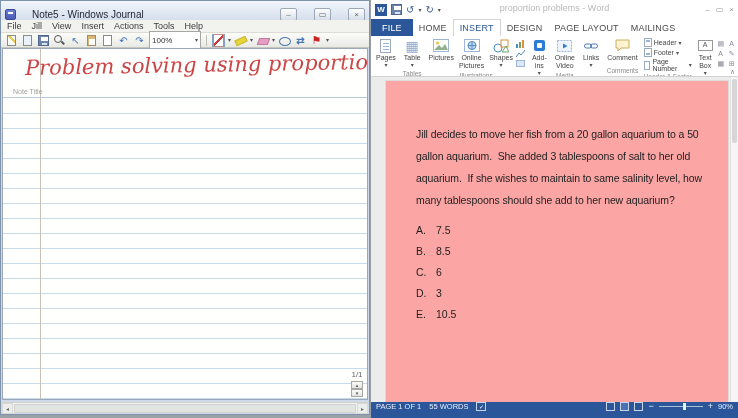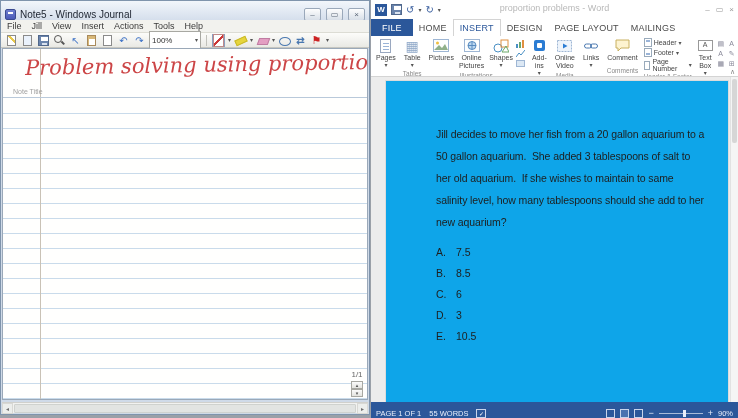--- a/index.html
+++ b/index.html
@@ -4,21 +4,21 @@
 <style>
   * { margin:0; padding:0; box-sizing:border-box; }
   html,body { width:738px; height:418px; overflow:hidden; background:#9aa0a8;
               font-family:"Liberation Sans", sans-serif; }
 
   
   #journal-window { position:absolute; left:0; top:0; width:370px; height:415px;
     background:#cfdae8; border:1px solid #7f94ac; }
   .j-titlebar { position:absolute; left:0; top:0; right:0; height:28px;
     background:linear-gradient(#f2f6fb,#c9d5e6); display:flex; align-items:center;
-    padding:0 4px; gap:4px; border-bottom:1px solid #aebccd; }
+    padding:0 4px; gap:16px; border-bottom:1px solid #aebccd; }
   .j-appicon { width:11px; height:11px; background:linear-gradient(#6f7fd0,#4a5ab8);
     border:1px solid #3a4a90; border-radius:2px; position:relative; }
   .j-appicon::after{ content:""; position:absolute; left:2px; top:2px; right:2px; height:2px; background:#fff;}
   .j-title { font-size:10px; color:#1d2430; flex:1; white-space:nowrap; overflow:hidden; }
   .winbtn { width:17px; height:13px; border:1px solid #9aa8ba; border-radius:2px;
     background:linear-gradient(#fdfdfd,#d8dfe8); font-size:8px; color:#5a6676;
     display:flex; align-items:center; justify-content:center; margin-left:1px; }
   .j-menubar { position:absolute; left:0; top:19px; right:0; height:13px; background:#f2f2ee;
     display:flex; align-items:center; gap:10px; padding:0 6px; font-size:9px; color:#3a3a3a;
     border-bottom:1px solid #dcdcd4; }
@@ -119,32 +119,32 @@
   .hf-ico.h::before { content:""; position:absolute; left:1px; top:1px; right:1px; height:2px; background:#9ab4d8; }
   .hf-ico.f::before { content:""; position:absolute; left:1px; bottom:1px; right:1px; height:2px; background:#9ab4d8; }
   .ico-tb { width:15px; height:11px; border:1px solid #999; font-size:7px; color:#555;
     display:flex; align-items:center; justify-content:center; background:#fff; }
   .tgrid { display:grid; grid-template-columns:10px 10px; gap:1px; padding-top:2px; }
   .ico-addins { width:11px; height:11px; background:#2b7cd3; border-radius:2px; position:relative; }
   .ico-addins::after { content:""; position:absolute; left:3px; top:3px; width:5px; height:5px; background:#fff; border-radius:1px; }
   .w-collapse { position:absolute; right:3px; top:68px; font-size:7px; color:#888; }
 
   .w-docarea { position:absolute; left:0; top:77px; right:0; bottom:16px; background:#ececec; overflow:hidden; }
-  .w-page { position:absolute; left:14px; top:3px; width:344px; bottom:-10px; background:#0ea5e9;
-    border:1px solid #dcdcdc;padding-left:20px; }
+  .w-page { position:absolute; left:14px; top:3px; width:344px; bottom:-10px; background:#fca5a5;
+    border:1px solid #dcdcdc; }
   .w-para { margin:42px 22px 0 30px; font-size:10.5px; letter-spacing:-0.1px; line-height:22px;
     color:#1e1e1e; white-space:pre-wrap; }
   .w-choices { margin:8px 0 0 30px; }
   .w-choice { display:flex; font-size:10.5px; color:#1e1e1e; height:21px; align-items:center; }
   .w-choice .cl { width:20px; }
   .w-vscroll { position:absolute; right:0; top:0; width:8px; bottom:0; background:#f5f5f5; border-left:1px solid #e2e2e2; }
   .w-vthumb { position:absolute; left:1px; top:2px; width:5px; height:64px; background:#d6d6d6; border-radius:2px; }
 
   .w-statusbar { position:absolute; left:0; bottom:0; right:0; height:16px; background:#2b579a;
-    color:#e8eefa; font-size:7.5px; display:flex; align-items:flex-end; padding:0 5px; gap:8px; }
+    color:#e8eefa; font-size:7.5px; display:flex; align-items:flex-start; padding:0 5px; gap:8px; }
   .sb-proof { width:10px; height:9px; border:1px solid #c8d4ea; font-size:6px; display:flex;
     align-items:center; justify-content:center; color:#fff; }
   .sb-right { margin-left:auto; display:flex; align-items:center; gap:5px; }
   .vm { width:9px; height:9px; border:1px solid #c8d4ea; background:transparent; }
   .vm.active { background:#4a72b0; }
   .sb-zoomtrack { width:44px; height:1px; background:#aabcd8; position:relative; }
   .sb-zoomthumb { position:absolute; left:24px; top:-3px; width:3px; height:7px; background:#e8eefa; }
   .sb-zbtn { font-size:9px; line-height:1; }
 </style>
 </head>

